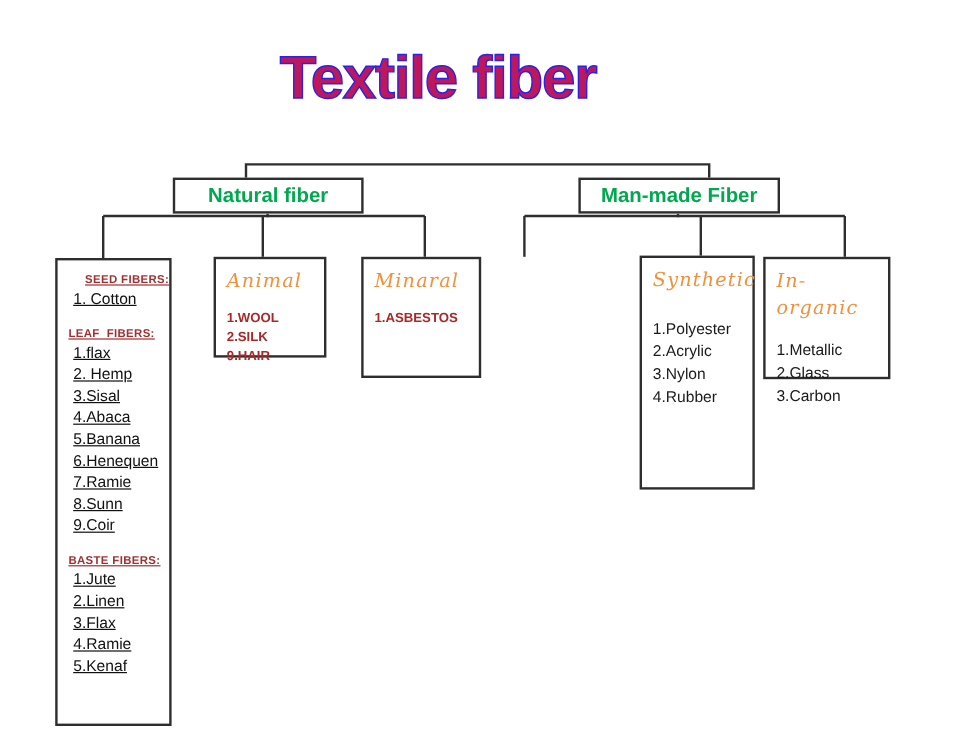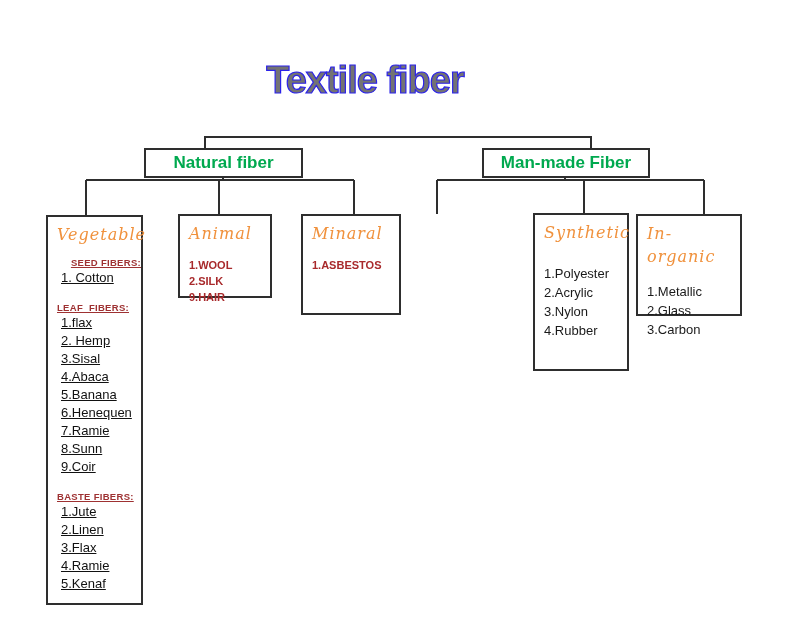--- a/index.html
+++ b/index.html
@@ -3,24 +3,23 @@
 <meta charset="utf-8">
 <style>
   html,body{margin:0;padding:0;background:#fff;}
   #stage{
     position:relative;width:794px;height:623px;background:#ffffff;overflow:hidden;
     font-family:"Liberation Sans",sans-serif;color:#1a1a1a;
   }
   
   .main-title{
     position:absolute;left:0;top:36px;width:730px;text-align:center;
-    font-size:38px;font-weight:bold;letter-spacing:-1px;color:#737373;
+    font-size:50px;font-weight:bold;letter-spacing:-1px;color:#be185d;
     -webkit-text-stroke:1.2px #2b22e9;
     font-family:"Liberation Sans",sans-serif;
-    margin-top:23px;
   }
   
   svg.connectors{position:absolute;left:0;top:0;pointer-events:none;}
   svg.connectors path{stroke:#2e2e2e;stroke-width:2;fill:none;}
   
   .box{
     position:absolute;background:#fff;border:2px solid #2e2e2e;box-sizing:border-box;
   }
   
   .hbox{
@@ -69,21 +68,20 @@
   </svg>
 
   <div class="box hbox" style="left:482px;top:148px;width:168px;height:30px">
     <span>Man-made Fiber</span>
   </div>
   <div class="box hbox" style="left:144px;top:148px;width:159px;height:30px">
     <span>Natural fiber</span>
   </div>
 
   <div class="box" style="left:46px;top:215px;width:97px;height:390px">
-    <div class="cat-title">Vegetable</div>
     <div class="veg-group-label veg-first">SEED FIBERS:</div>
     <div class="veg-items">
       <div class="item">1. Cotton</div>
     </div>
     <div class="veg-group-label">LEAF  FIBERS:</div>
     <div class="veg-items">
       <div class="item">1.flax</div>
       <div class="item">2. Hemp</div>
       <div class="item">3.Sisal</div>
       <div class="item">4.Abaca</div>
@@ -113,21 +111,21 @@
   </div>
 
   <div class="box" style="left:301px;top:214px;width:100px;height:101px">
     <div class="cat-title">Minaral</div>
     <div class="cat-items small-red mt12">
       <div class="item">1.ASBESTOS</div>
     </div>
   </div>
 
 
-  <div class="box" style="left:533px;top:213px;width:96px;height:158px">
+  <div class="box" style="left:533px;top:213px;width:96px;height:195px">
     <div class="cat-title">Synthetic</div>
     <div class="cat-items mt20">
       <div class="item">1.Polyester</div>
       <div class="item">2.Acrylic</div>
       <div class="item">3.Nylon</div>
       <div class="item">4.Rubber</div>
     </div>
   </div>
 
   <div class="box" style="left:636px;top:214px;width:106px;height:102px">

